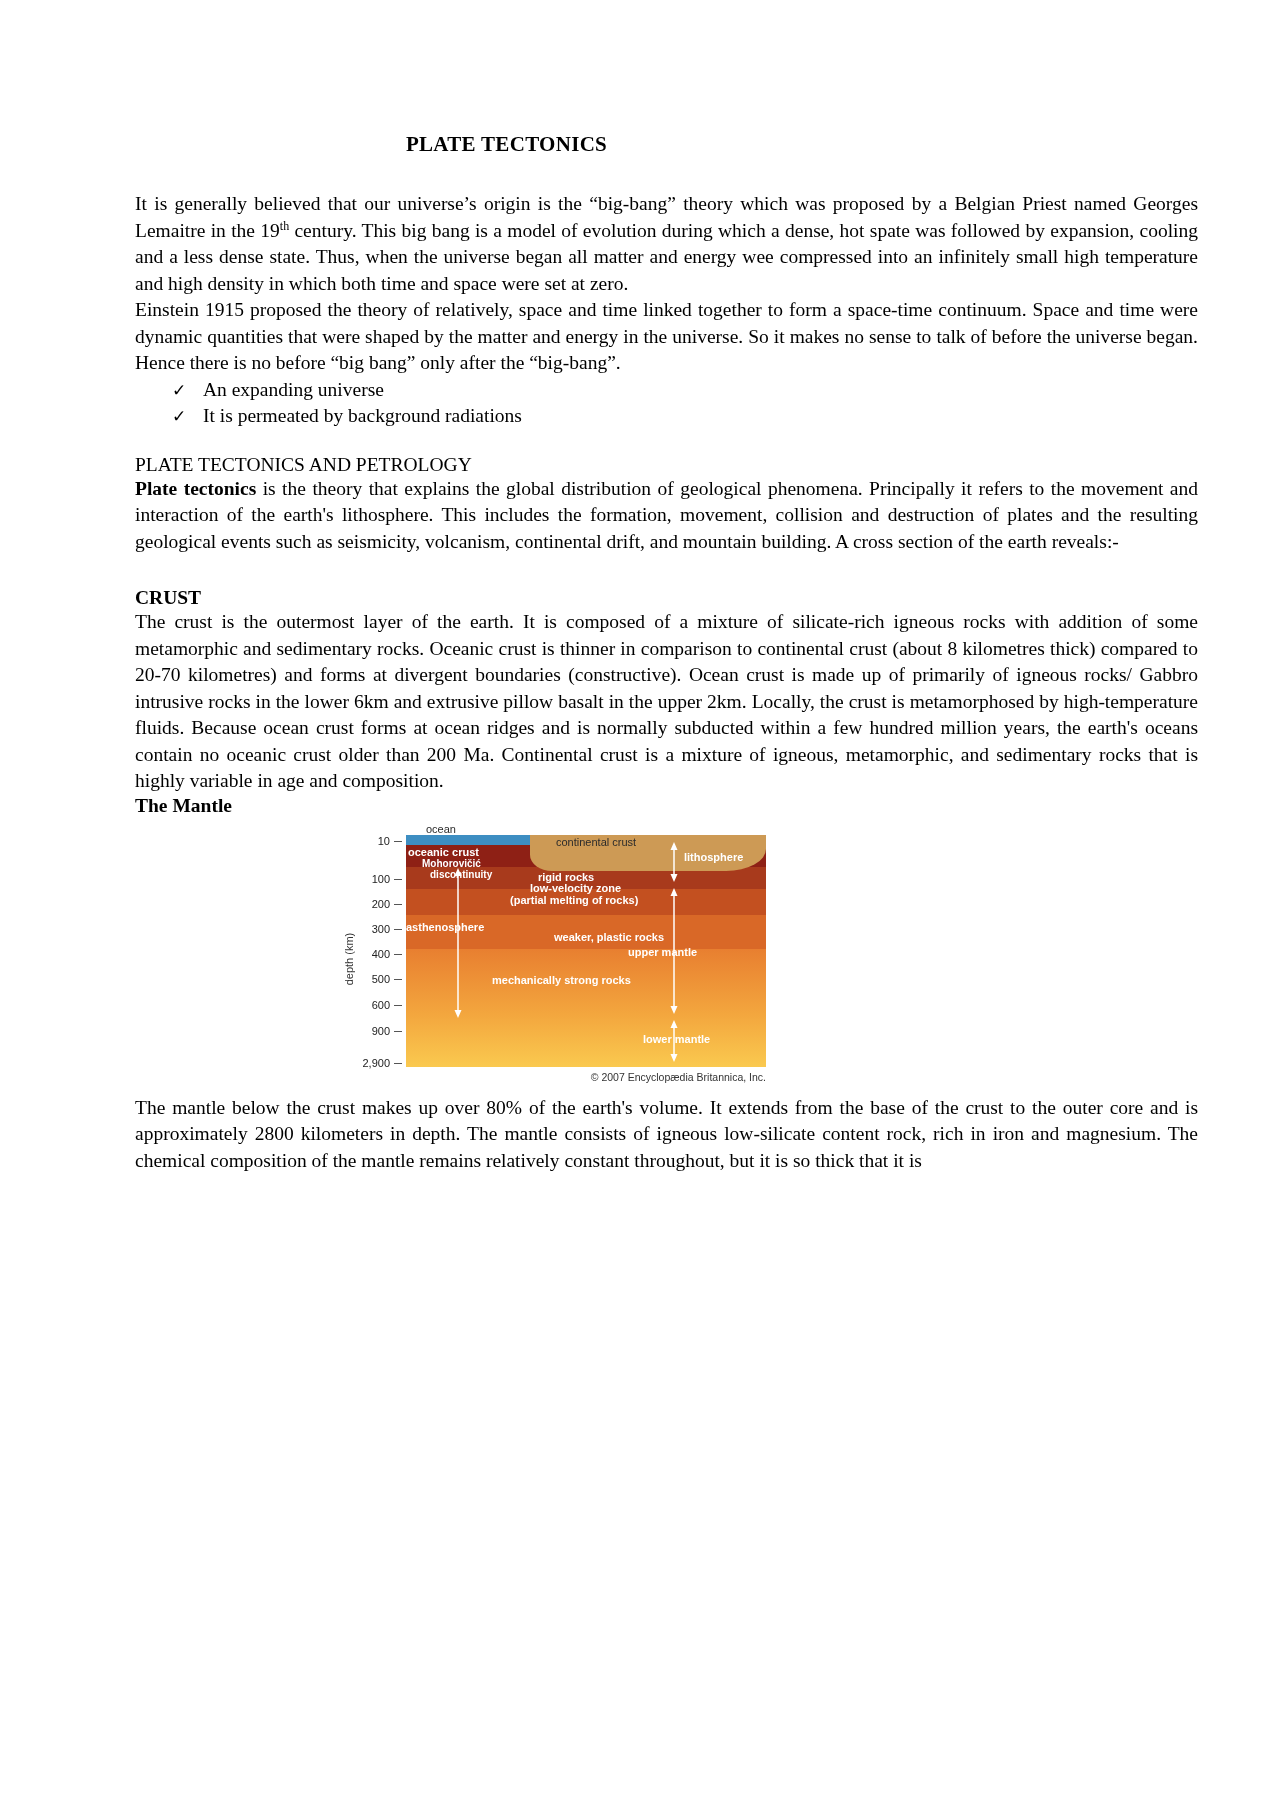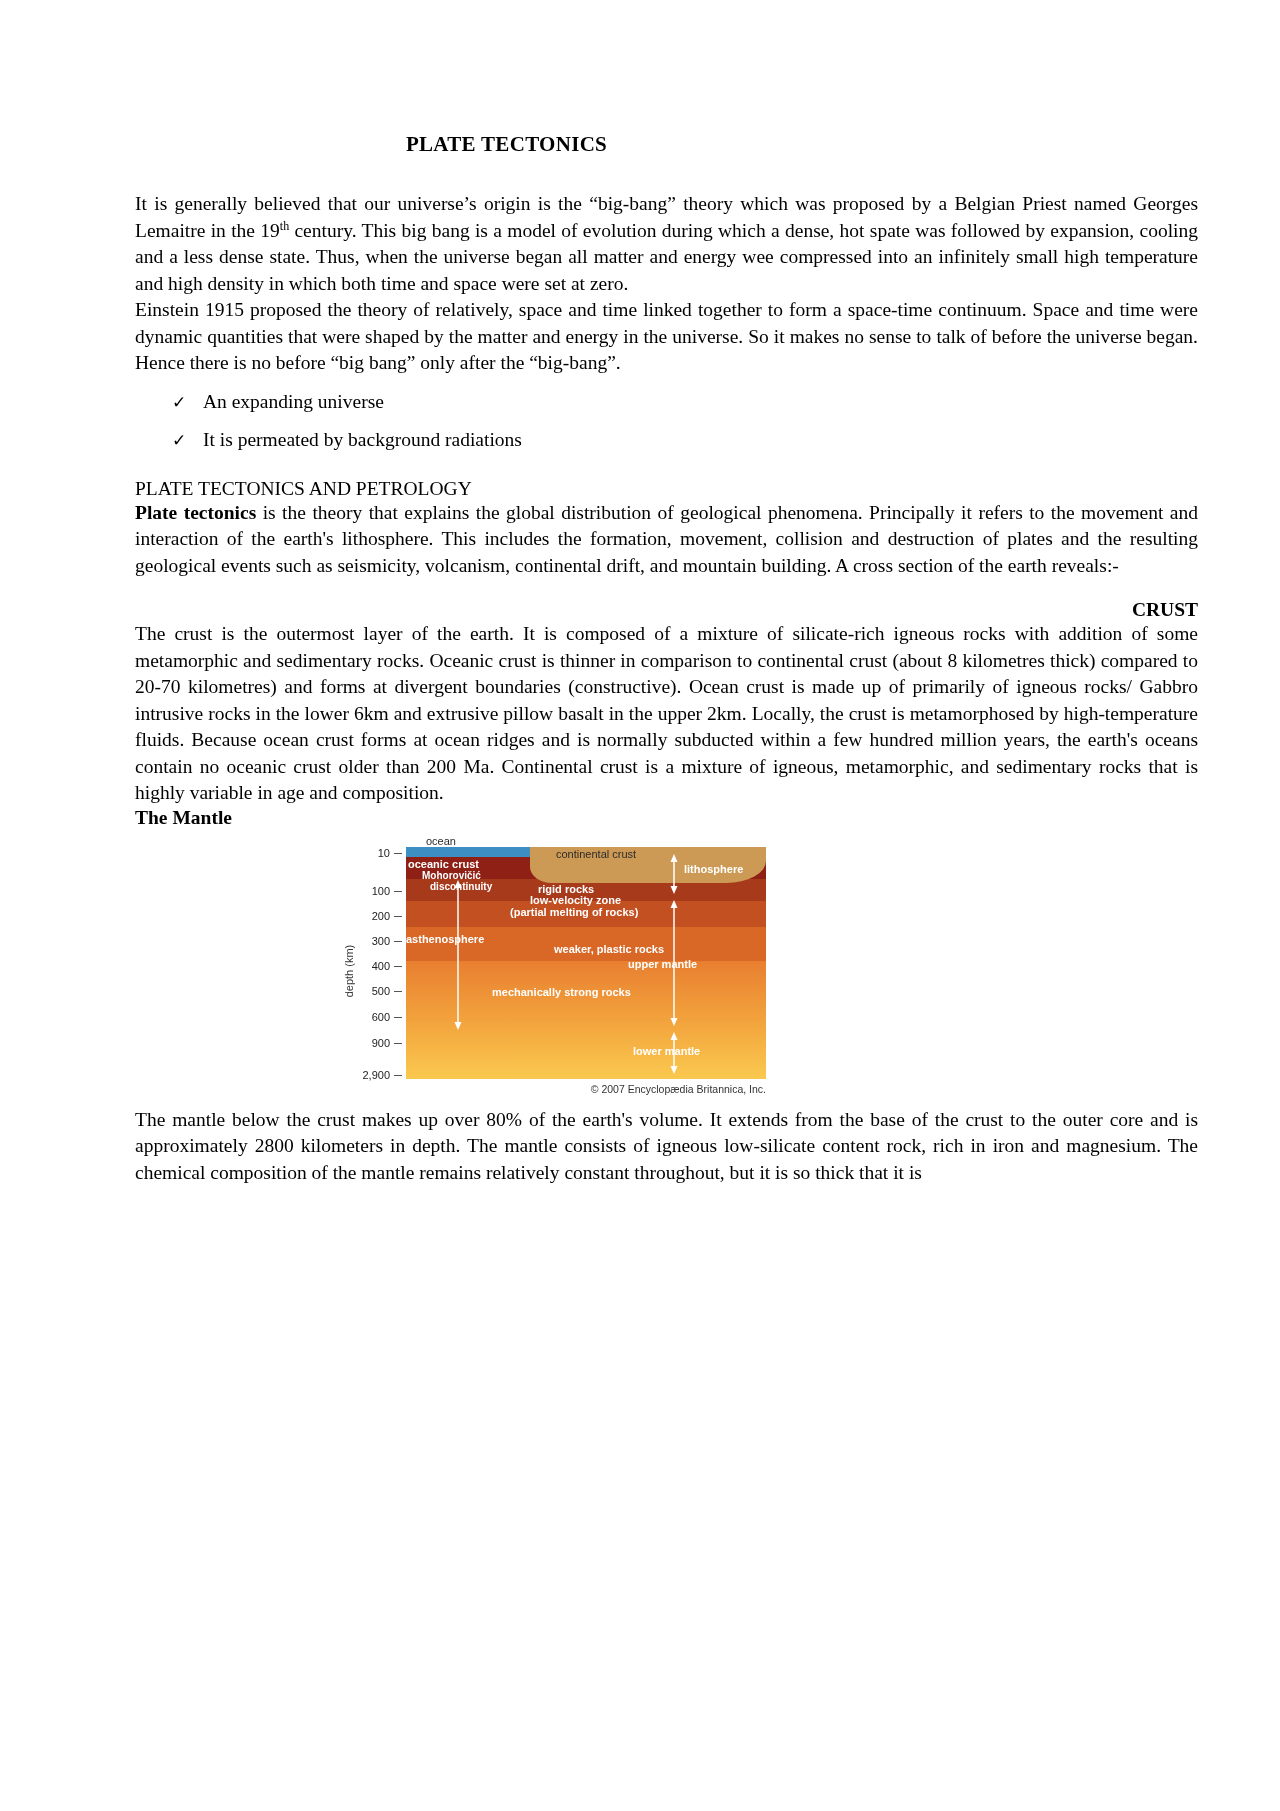--- a/index.html
+++ b/index.html
@@ -17,23 +17,23 @@
   .doc-title {
     font-size:21px; font-weight:bold; text-align:center;
     margin-right:320px; margin-bottom:34px; letter-spacing:0.3px;
   }
   .heading { font-size:19.5px; font-weight:bold; }
   .heading.plain { font-weight:normal; }
   p.body { font-size:19.5px; line-height:26.5px; text-align:justify; }
   .bold-run { font-weight:bold; }
   sup.sscript { font-size:12px; vertical-align:super; line-height:0; }
   .gap-sm { margin-top:24px; }
-  .gap-md { margin-top:20px;text-align:right; }
+  .gap-md { margin-top:32px; }
   ul.check-list { list-style:none; font-size:19.5px; line-height:26.5px; }
-  ul.check-list li { padding-left:37px;margin-top:12px; }
+  ul.check-list li { padding-left:37px; }
   .check-glyph { display:inline-block; width:31px; font-weight:bold; font-family:"DejaVu Sans", sans-serif; font-size:17px; }
 
   
   .diagram-wrap {
     position:relative;
     width:426px; height:258px;
     margin:12px 0 8px 205px;
     font-family:"Liberation Sans", sans-serif;
   }
   .depth-axis-label {
@@ -154,21 +154,21 @@
       <span class="dlab bold tiny" style="left:16px;  top:23px">Mohorovičić</span>
       <span class="dlab bold tiny" style="left:24px;  top:34px">discontinuity</span>
       <span class="dlab bold" style="left:132px; top:36px">rigid rocks</span>
       <span class="dlab bold" style="left:278px; top:16px">lithosphere</span>
       <span class="dlab bold" style="left:124px; top:47px">low-velocity zone</span>
       <span class="dlab bold" style="left:104px; top:59px">(partial melting of rocks)</span>
       <span class="dlab bold" style="left:0px;   top:86px">asthenosphere</span>
       <span class="dlab bold" style="left:148px; top:96px">weaker, plastic rocks</span>
       <span class="dlab bold" style="left:222px; top:111px">upper mantle</span>
       <span class="dlab bold" style="left:86px;  top:139px">mechanically strong rocks</span>
-      <span class="dlab bold" style="left:227px; top:198px">lower mantle</span>
+      <span class="dlab bold" style="left:237px; top:198px">lower mantle</span>
     </div>
 
     <div class="diagram-copyright">© 2007 Encyclopædia Britannica, Inc.</div>
   </div>
 
   <p class="body">The mantle below the crust makes up over 80% of the earth's volume. It extends from the base of the crust to the outer core and is approximately 2800 kilometers in depth. The mantle consists of igneous low-silicate content rock, rich in iron and magnesium. The chemical composition of the mantle remains relatively constant throughout, but it is so thick that it is</p>
 
 </div>
 
 </body></html>

